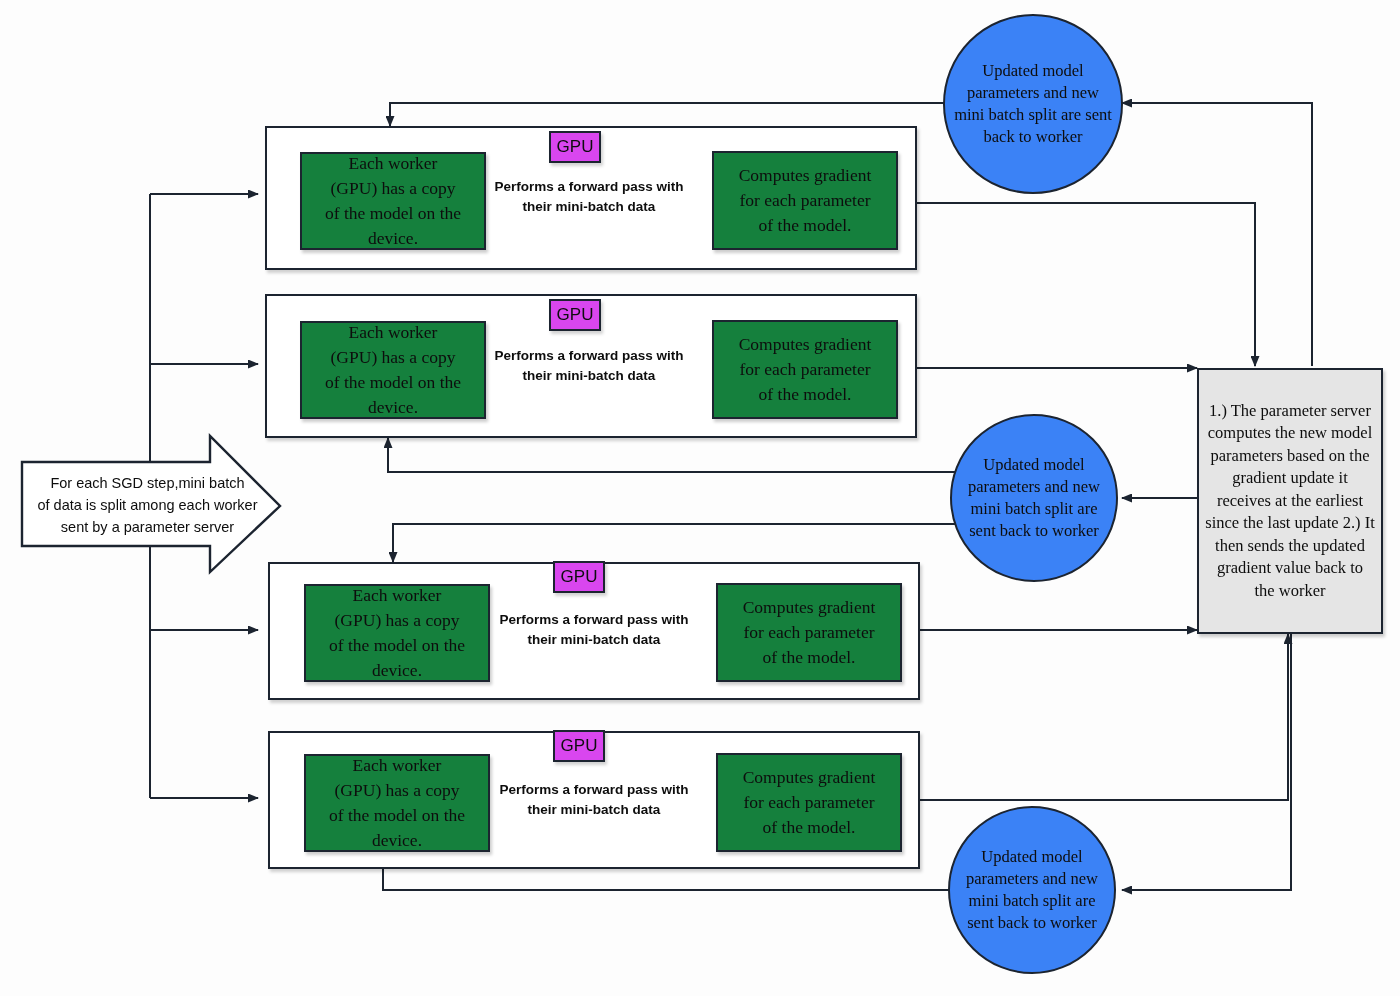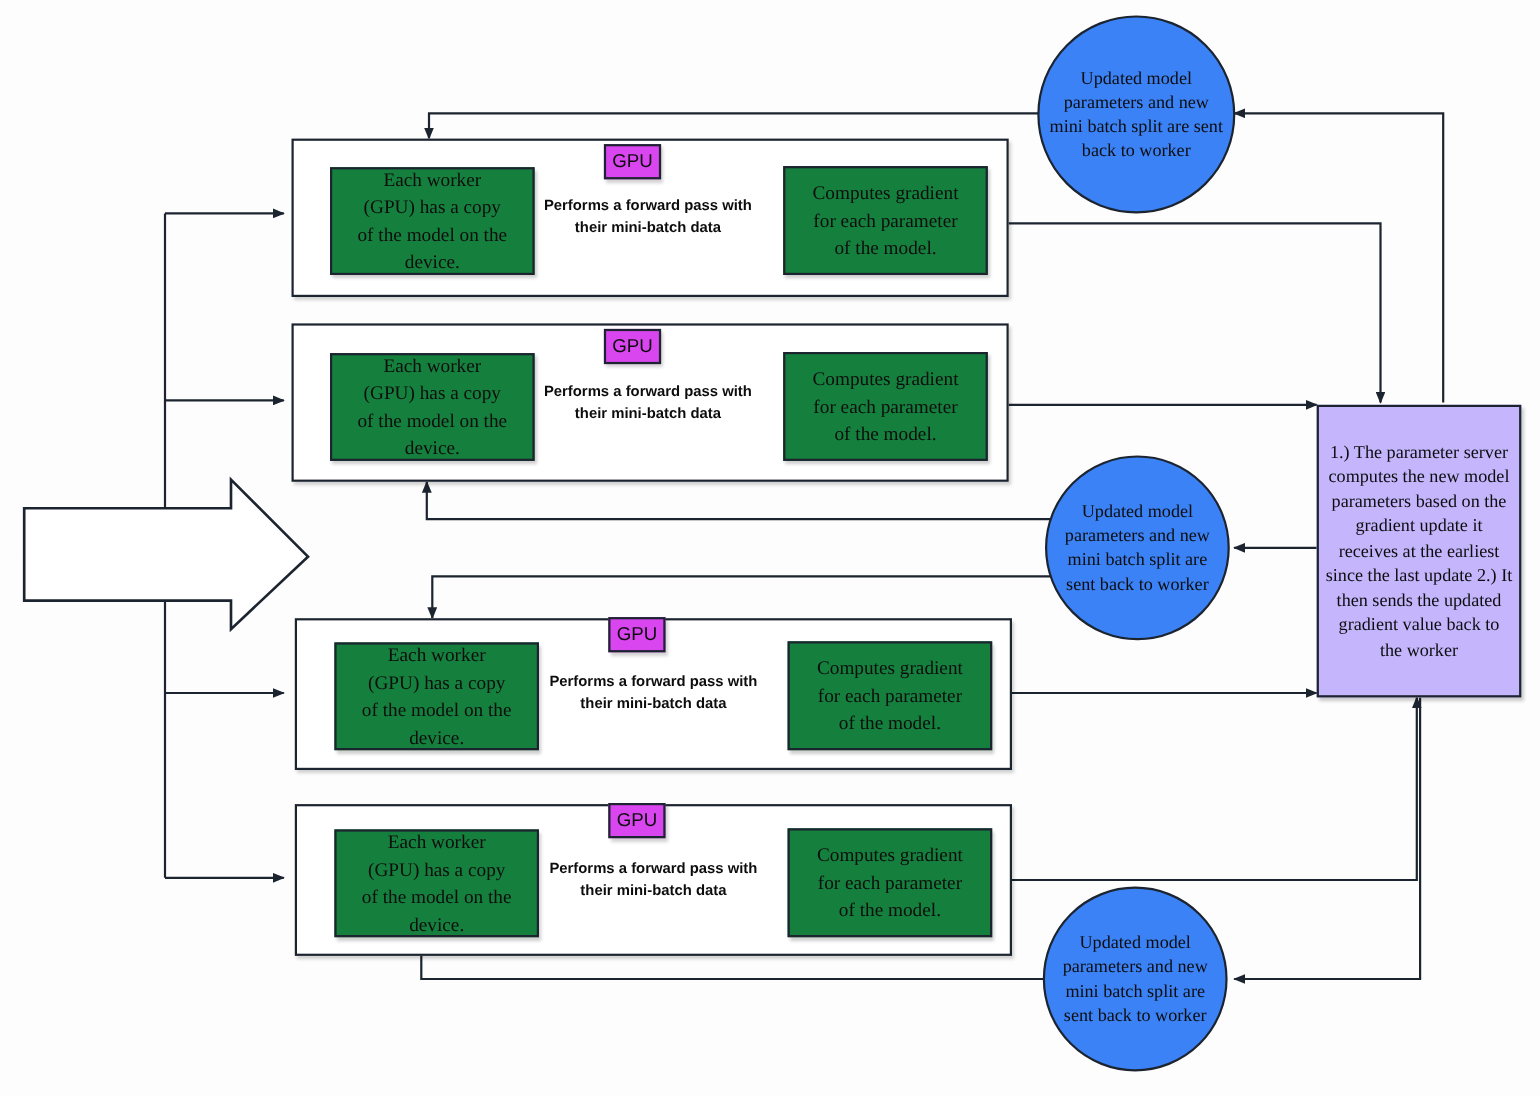--- a/index.html
+++ b/index.html
@@ -59,21 +59,21 @@
     text-align:center;
     font-family:"Liberation Serif",serif;
     font-size:16.5px;
     line-height:1.34;
     color:#0d0d0d;
     padding:0 6px;
   }
   .server-box{
     position:absolute;
     border:2.5px solid #1c2430;
-    background:#c4b5fd;
+    background:#e5e5e5;
     box-shadow:2px 3px 3px rgba(0,0,0,0.20);
     box-sizing:border-box;
     display:flex;align-items:center;justify-content:center;
     text-align:center;
     font-family:"Liberation Serif",serif;
     font-size:16.5px;
     line-height:1.36;
     color:#0d0d0d;
     padding:2px 6px;
   }
@@ -161,14 +161,19 @@
   <div class="gpu-label" style="left:553px;top:730px;width:52px;height:32px;">GPU</div>
   <div class="pass-label" style="left:494px;top:780px;width:200px;">Performs a forward pass with<br>their mini-batch data</div>
   <div class="inner-box" style="left:716px;top:753px;width:186px;height:99px;">Computes gradient for each parameter of the model.</div>
 
   <div class="circle-node" style="left:943px;top:14px;width:180px;height:180px;">Updated model parameters and new mini batch split are sent back to worker</div>
   <div class="circle-node" style="left:950px;top:414px;width:168px;height:168px;">Updated model parameters and new mini batch split are sent back to worker</div>
   <div class="circle-node" style="left:948px;top:806px;width:168px;height:168px;">Updated model parameters and new mini batch split are sent back to worker</div>
 
   <div class="server-box" style="left:1197px;top:368px;width:186px;height:266px;">1.) The parameter server computes the new model parameters based on the gradient update it receives at the earliest since the last update 2.) It then sends the updated gradient value back to the worker</div>
 
+  <div class="sgd-text" style="left:26px;top:473px;width:243px;">
+    <span>For each SGD step,mini batch</span><br>
+    <span>of data is split among each worker</span><br>
+    <span>sent by a parameter server</span>
+  </div>
 
 </div>
 
 </body></html>

